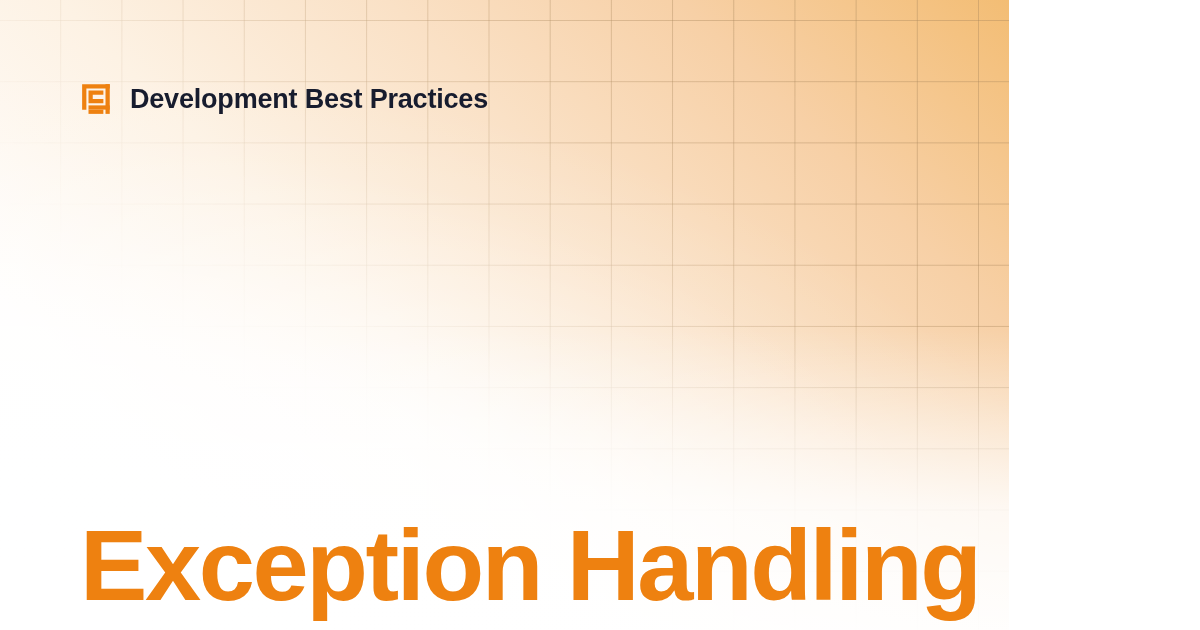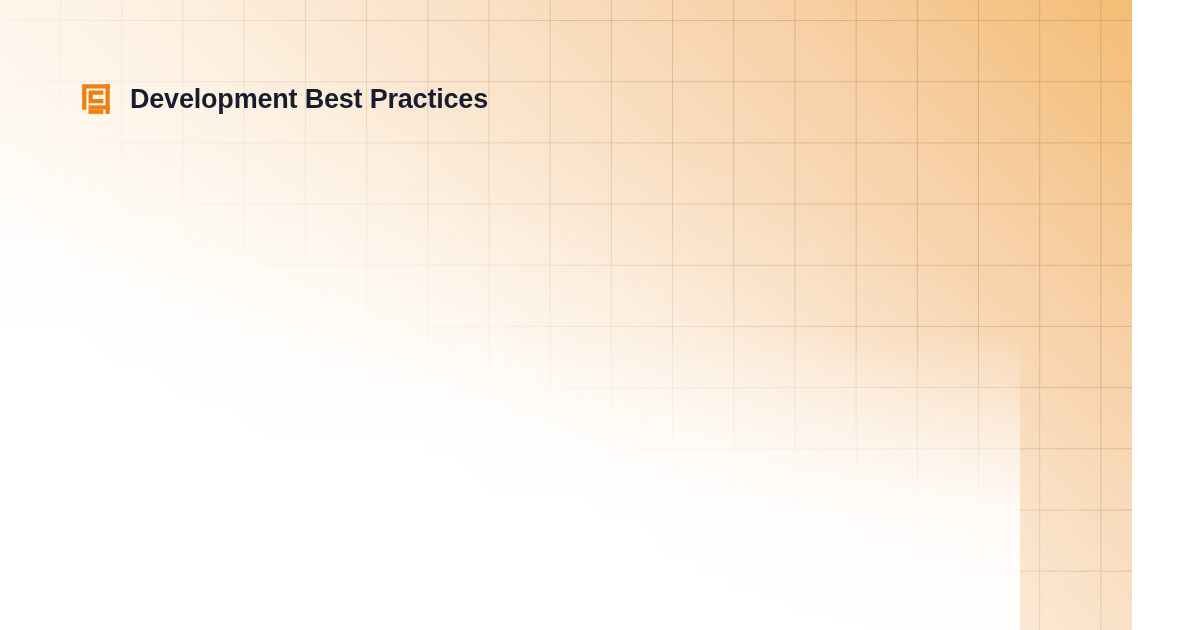--- a/index.html
+++ b/index.html
@@ -3,21 +3,21 @@
 <meta charset="utf-8">
 <style>
   html, body {
     margin: 0;
     padding: 0;
     background: #ffffff;
   }
 
   #card {
     position: relative;
-    width: 1132px;
+    width: 1009px;
     height: 630px;
     overflow: hidden;
     background: #ffffff;
     font-family: "Liberation Sans", sans-serif;
   }
 
   
 
   
   .bg-gradient {
@@ -153,15 +153,16 @@
           <path fill="#ee8110" d="M2 2 h26 v4 H6 v20 H2 Z"></path>
           <path fill="#ee8110" d="M24 2 h4 v28 h-4 Z"></path>
           <path fill="#ee8110" d="M8 8 h14 v4 H12 v4 h10 v4 H8 Z"></path>
           <path fill="#ee8110" d="M8 22 h20 v4 H8 Z"></path>
           <path fill="#ee8110" d="M8 26 h14 v4 H8 Z"></path>
         </svg>
       </span>
       <span class="header-title">Development Best Practices</span>
     </div>
 
+    <h1 class="page-title">Exception Handling</h1>
 
   </div>
 </div>
 
 </body></html>

